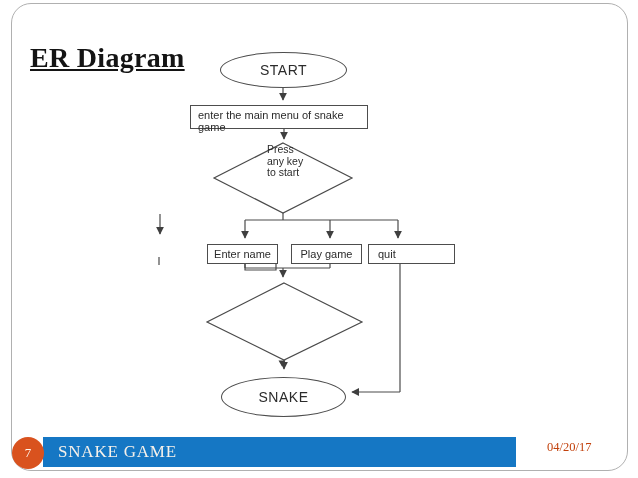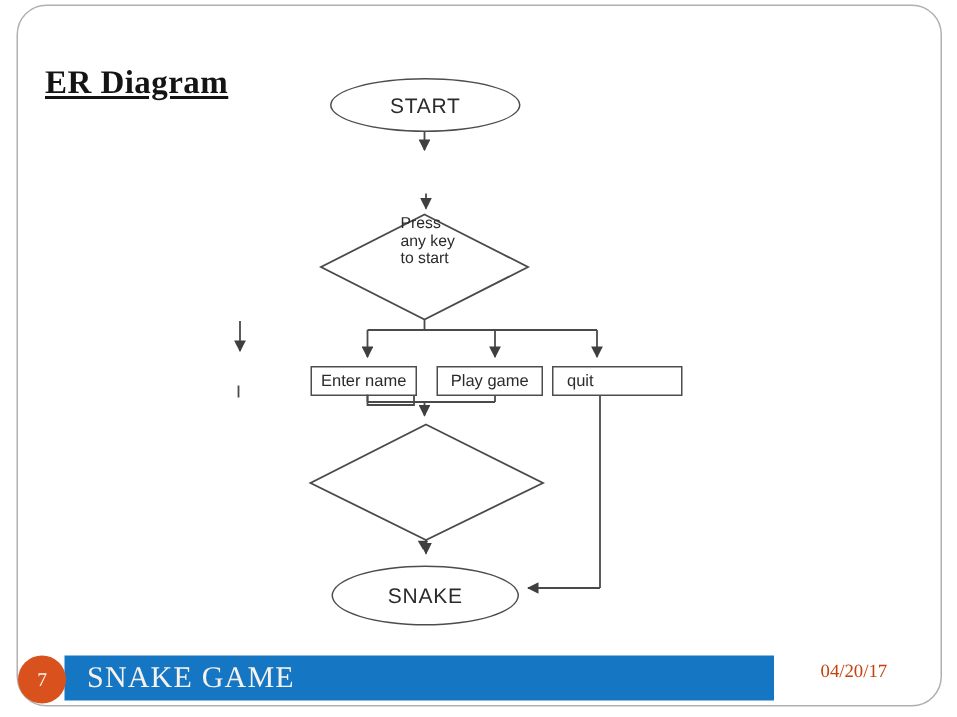--- a/index.html
+++ b/index.html
@@ -7,21 +7,21 @@
     position:relative;width:638px;height:478px;background:#ffffff;
     font-family:"Liberation Sans",sans-serif;overflow:hidden;
   }
   .slide-border{
     position:absolute;left:11px;top:3px;width:617px;height:468px;
     border:1.5px solid #b0b0b0;border-radius:20px;box-sizing:border-box;
     pointer-events:none;
   }
   .slide-title{
     position:absolute;left:30px;top:42px;
-    font-family:"Liberation Serif",serif;font-weight:bold;font-size:22px;
+    font-family:"Liberation Serif",serif;font-weight:bold;font-size:28px;
     color:#141414;text-decoration:underline;letter-spacing:.3px;text-align:center;
   }
   
   .fc-oval{
     position:absolute;border:1.2px solid #4d4d4d;border-radius:50%;
     display:flex;align-items:center;justify-content:center;
     font-size:14px;color:#2b2b2b;letter-spacing:.5px;background:#fff;
     box-sizing:border-box;
   }
   .fc-start{left:220px;top:52px;width:127px;height:36px;}
@@ -45,21 +45,21 @@
   }
   .fc-d1{left:267px;top:144px;font-size:10.5px;line-height:11.5px;text-align:left;}
   .fc-d2{left:246px;top:309px;width:82px;font-size:11px;line-height:13px;text-align:center;}
   .fc-svg{position:absolute;left:0;top:0;pointer-events:none;}
   
   .footer-bar{
     position:absolute;left:43px;top:437px;width:473px;height:30px;
     background:#1577c4;display:flex;align-items:center;
   }
   .footer-label{
-    margin-left:15px;font-family:"Liberation Serif",serif;font-size:20px;
+    margin-left:15px;font-family:"Liberation Serif",serif;font-size:17px;
     color:#f6f1ea;letter-spacing:.8px;
   }
   .page-circle{
     position:absolute;left:12px;top:437px;width:32px;height:32px;
     border-radius:50%;background:#d9521e;color:#fdf7ef;
     display:flex;align-items:center;justify-content:center;
     font-family:"Liberation Serif",serif;font-size:13px;
   }
   .footer-date{
     position:absolute;left:547px;top:440px;font-size:12.5px;color:#c2410c;font-family:Liberation Serif, serif;
@@ -111,20 +111,23 @@
 
       <line x1="160" y1="214" x2="160" y2="234" marker-end="url(#arr)"></line>
       <line x1="159" y1="257" x2="159" y2="265"></line>
     </g>
   </svg>
 
   <div class="fc-oval fc-start">
     <span>START</span>
   </div>
 
+  <div class="fc-rect fc-menu">
+    <span>enter the main menu of snake game</span>
+  </div>
 
   <div class="fc-decision-text fc-d1">Press
 any key
 to start</div>
 
   <div class="fc-rect fc-option fc-opt-enter">
     <span>Enter name</span>
   </div>
   <div class="fc-rect fc-option fc-opt-play">
     <span>Play game</span>

